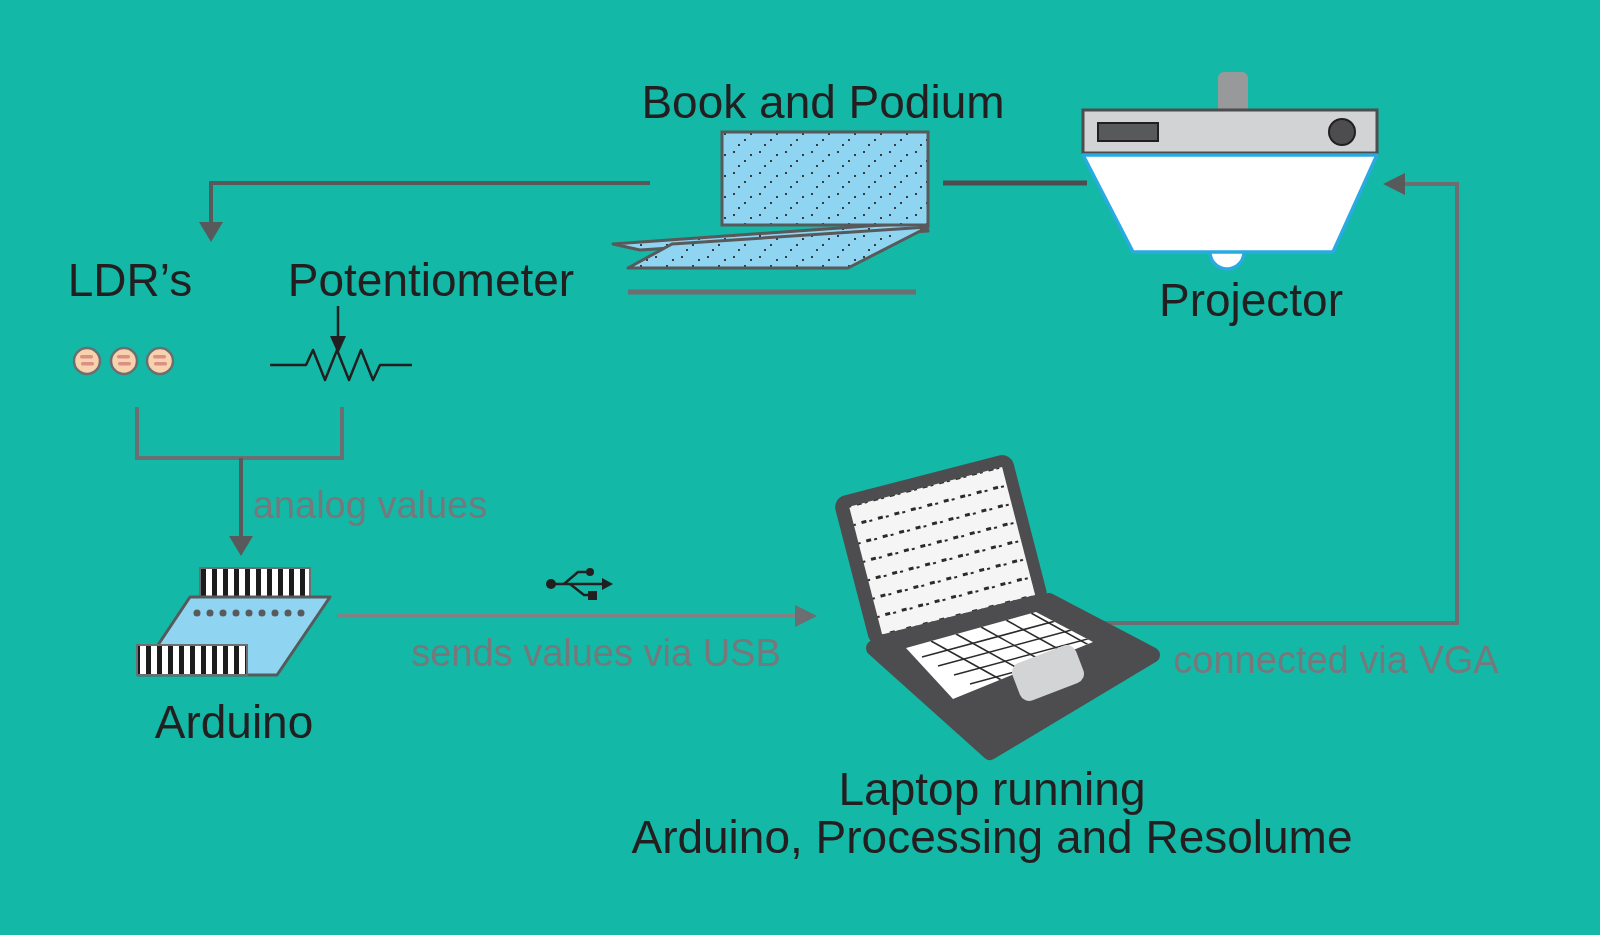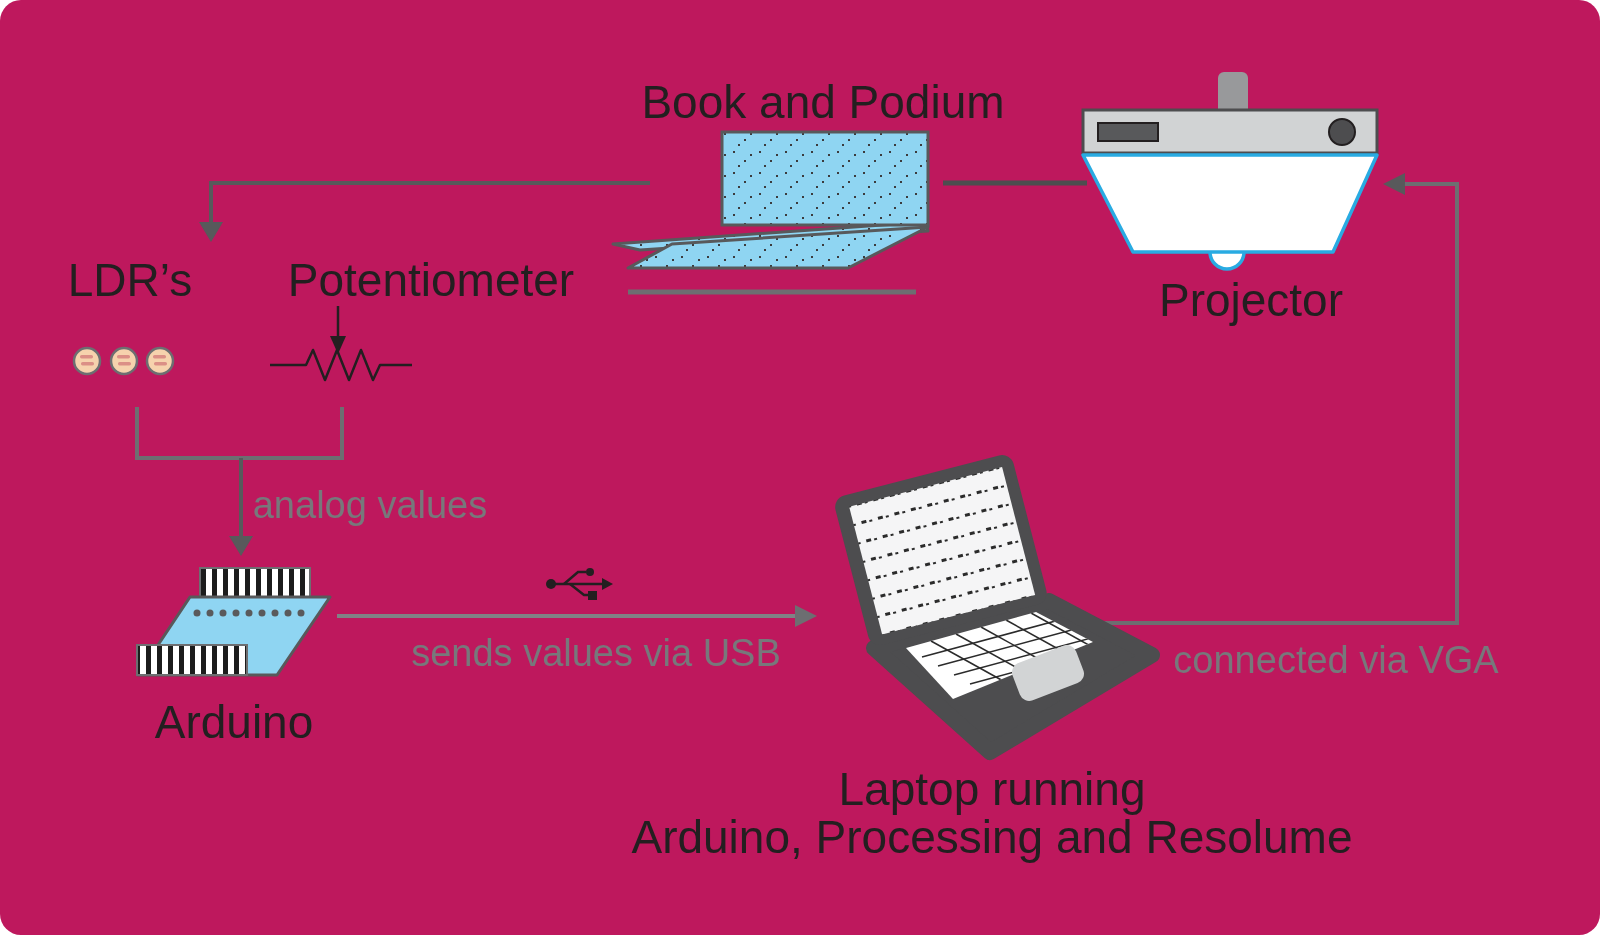--- a/index.html
+++ b/index.html
@@ -1,16 +1,16 @@
 <!DOCTYPE html>
 <html><head>
 <meta charset="utf-8">
 <style>
   html,body{margin:0;padding:0;background:#ffffff;}
-  .stage{width:1600px;height:935px;position:relative;background:#be185d;border-radius:21px;}
+  .stage{width:1600px;height:935px;position:relative;background:#14b8a6;}
   svg{display:block;}
   text{font-family:"Liberation Sans","DejaVu Sans",sans-serif;}
   .lbl-black{fill:#231F20;font-size:46px;}
   .lbl-gray{fill:#77787B;font-size:38px;}
   .conn{stroke:#58595B;stroke-width:4;fill:none;}
   .conn-med{stroke:#6D6E71;stroke-width:4;fill:none;}
   .conn-usb{stroke:#808285;stroke-width:4;fill:none;}
   .ah-dark{fill:#58595B;stroke:none;}
   .ah-med{fill:#6D6E71;stroke:none;}
 </style>

